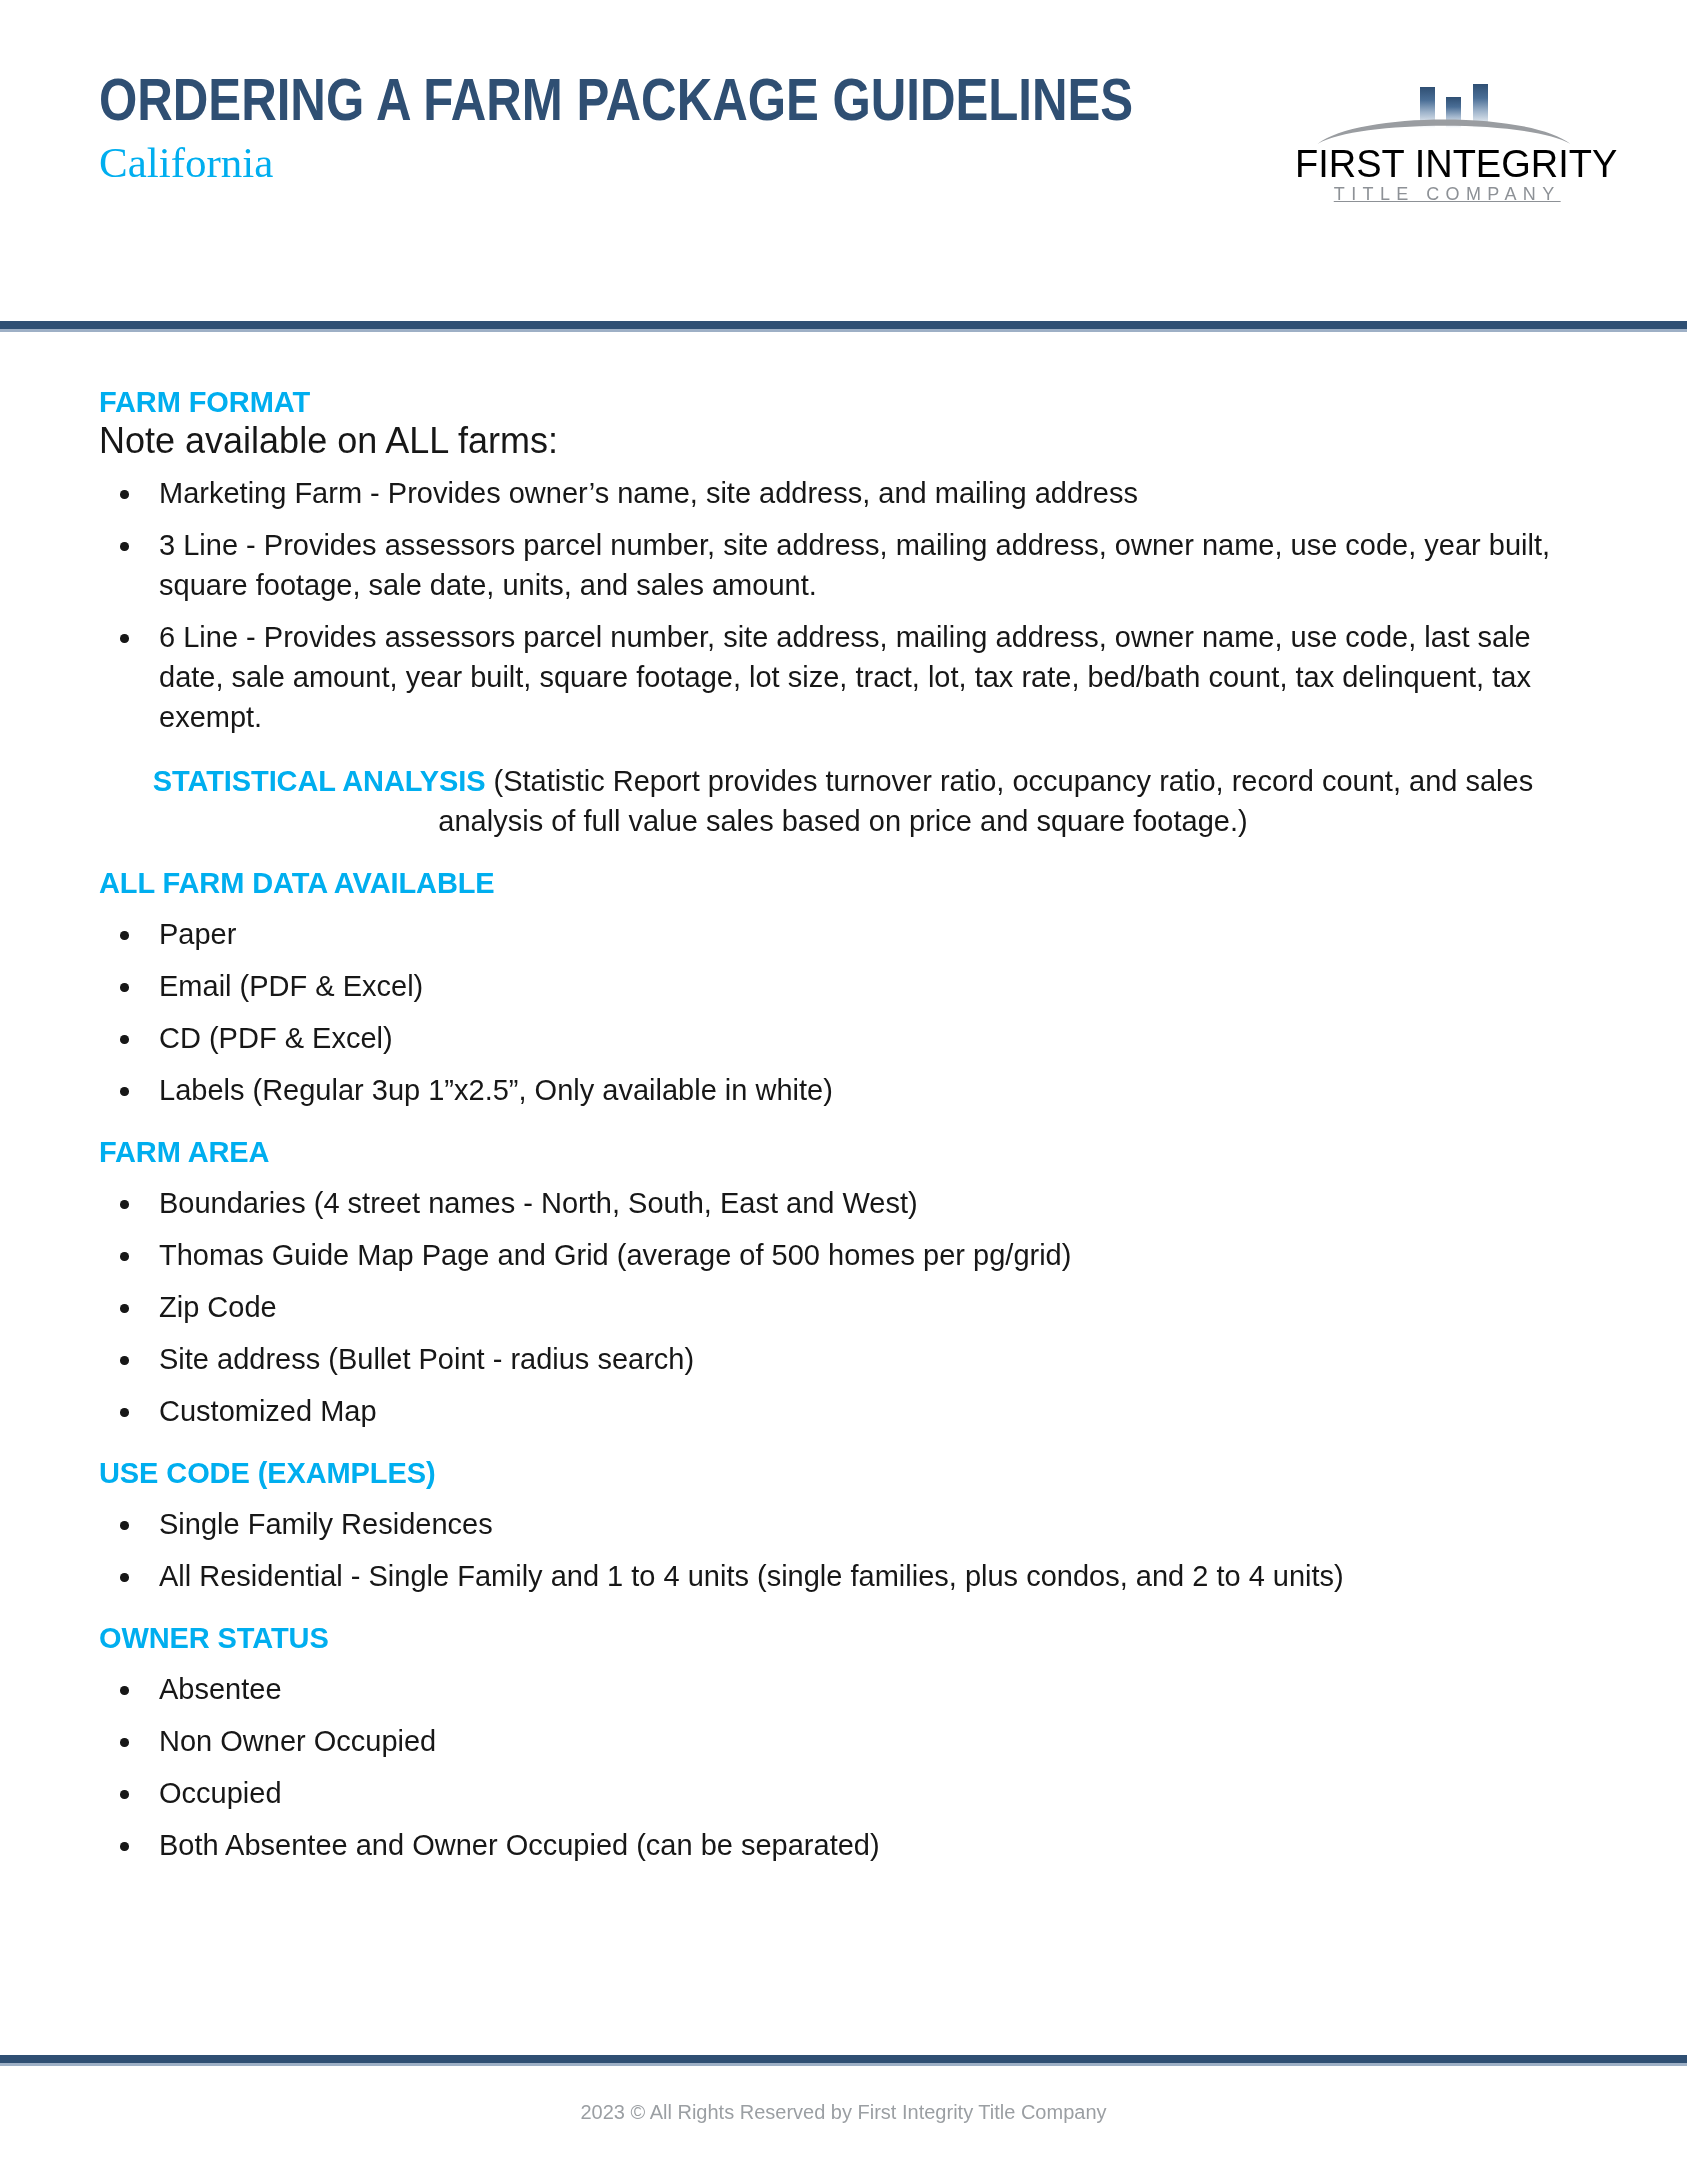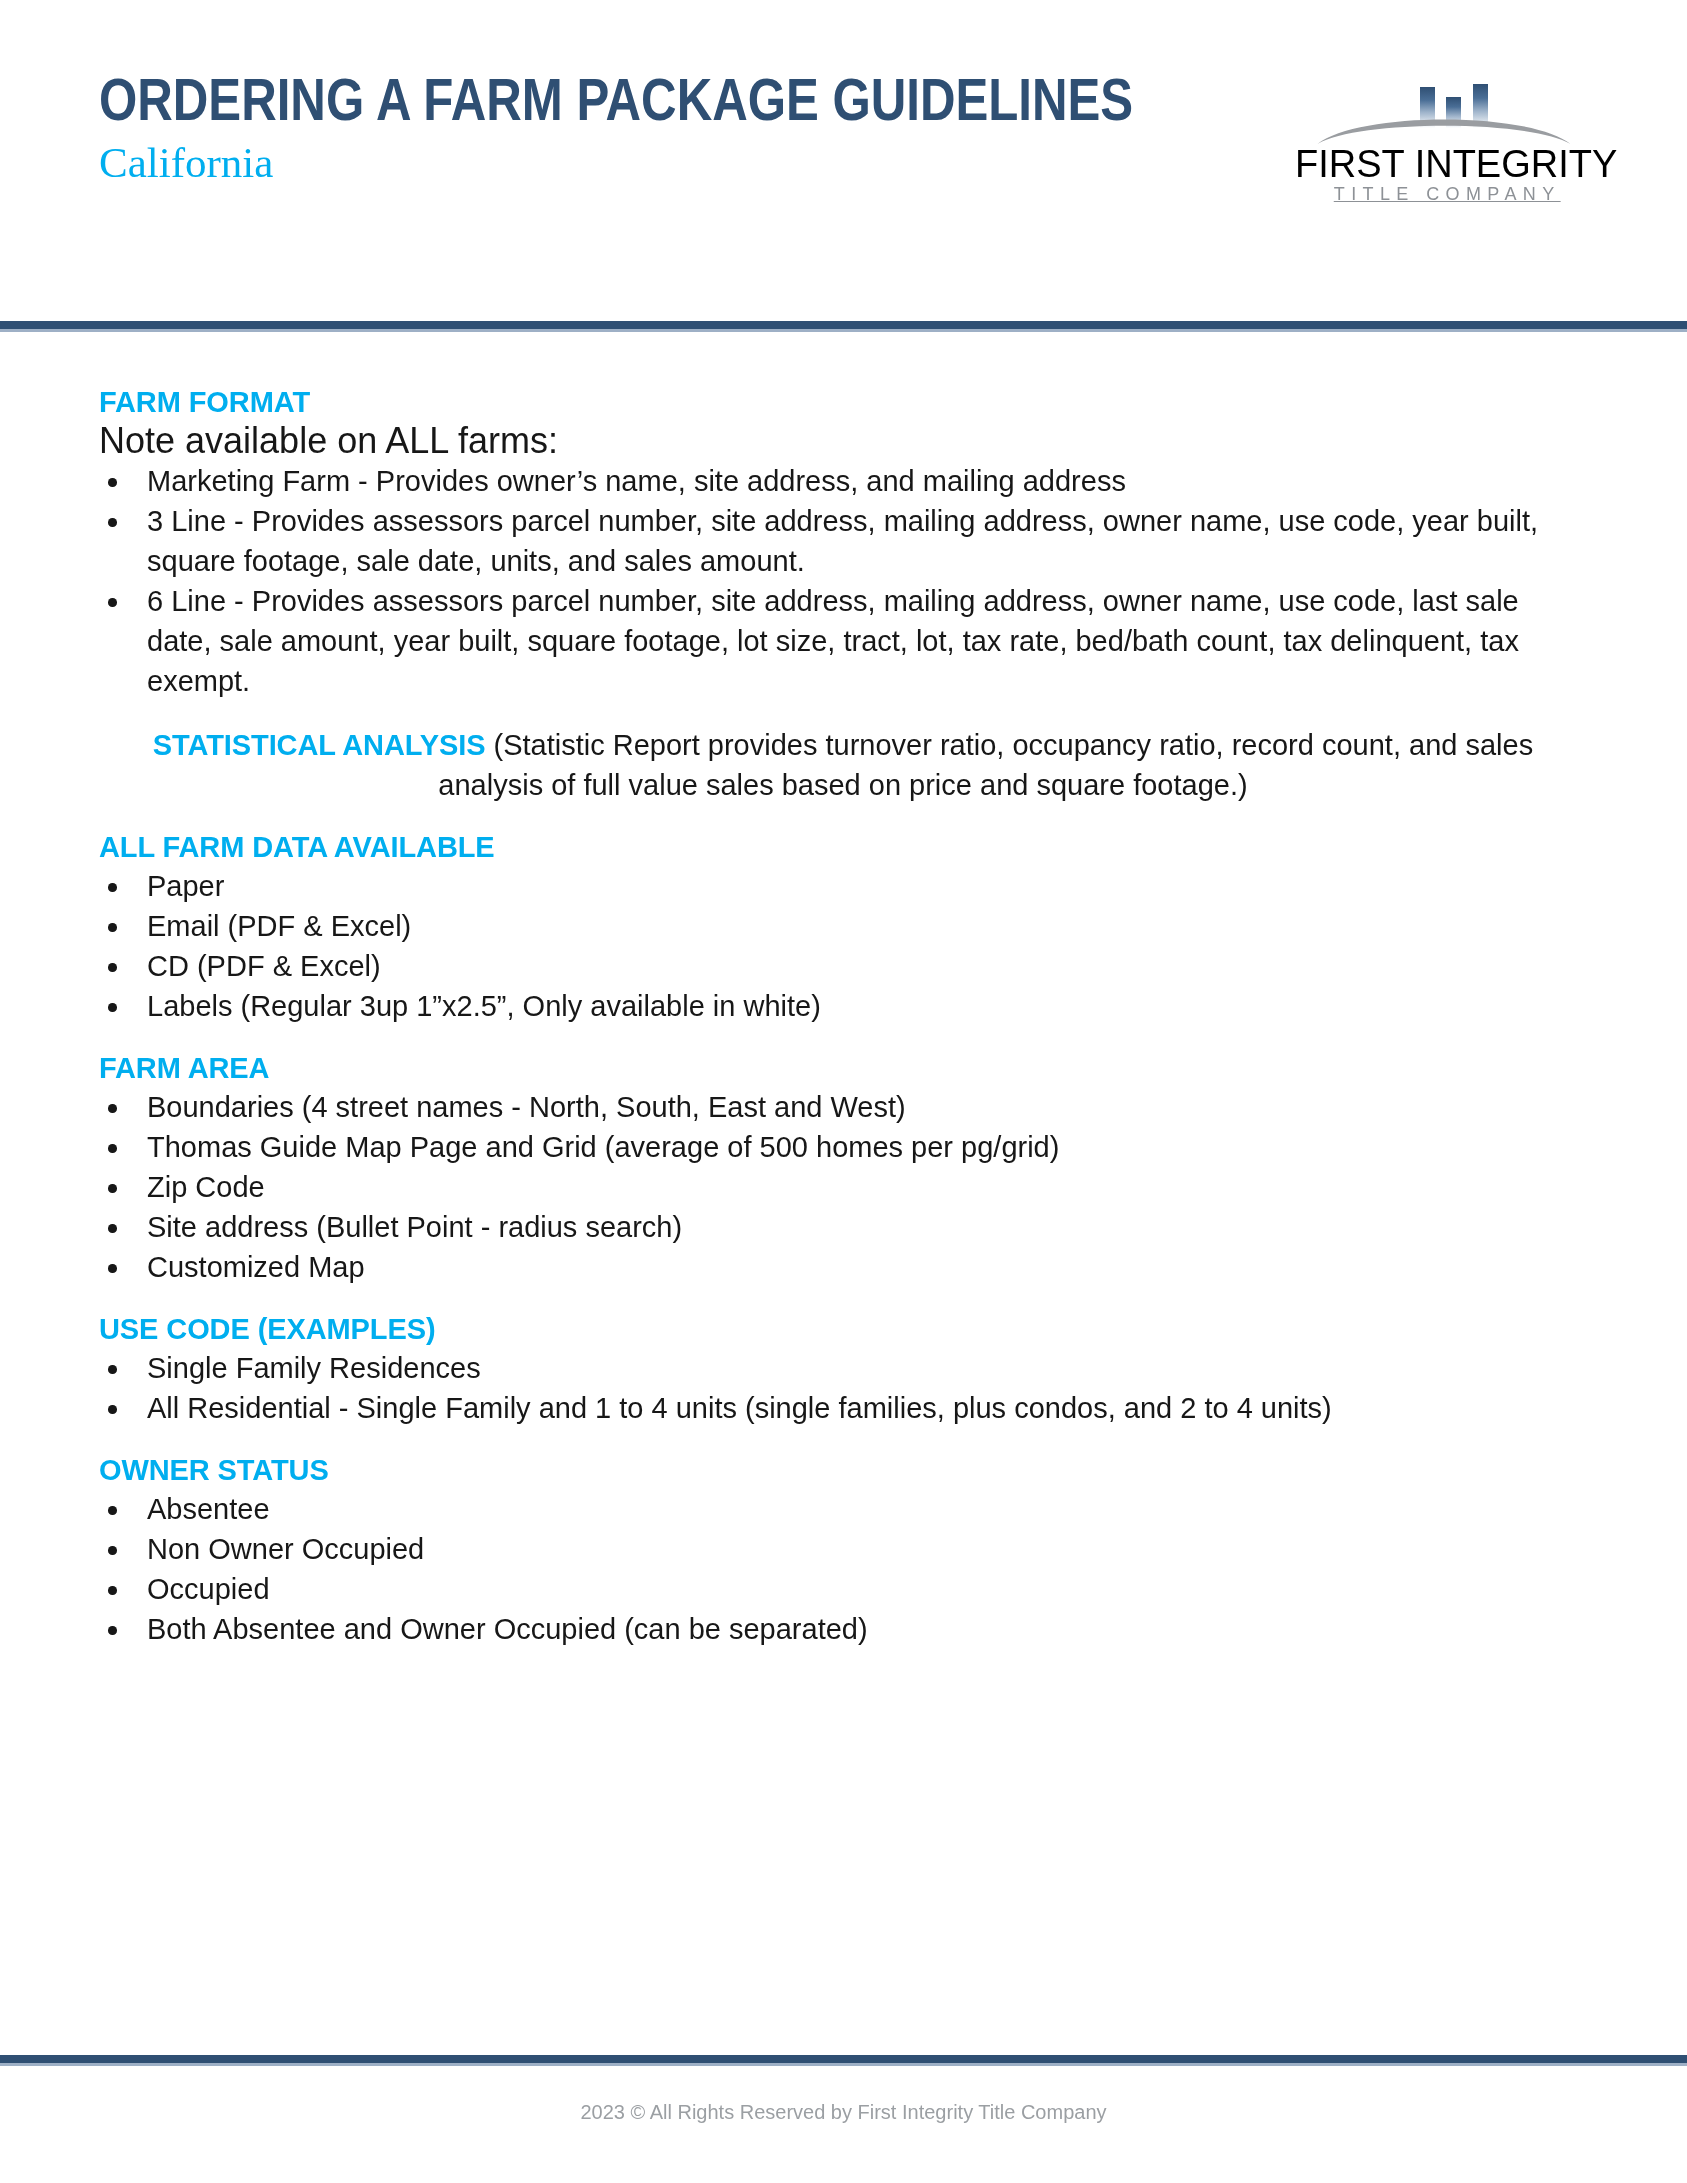--- a/index.html
+++ b/index.html
@@ -190,21 +190,21 @@
   .para .body-run { color: #171717; }
 
   ul.bullets {
     margin: 0;
     padding: 0;
     list-style: none;
   }
 
   ul.bullets > li {
     position: relative;
-    margin: 0;
+    margin: 12px;
     padding-left: 48px;
     font-size: 29px;
     line-height: 40px;
     color: #171717;
     font-weight: 400;
   }
 
   ul.bullets > li::before {
     content: "";
     position: absolute;

